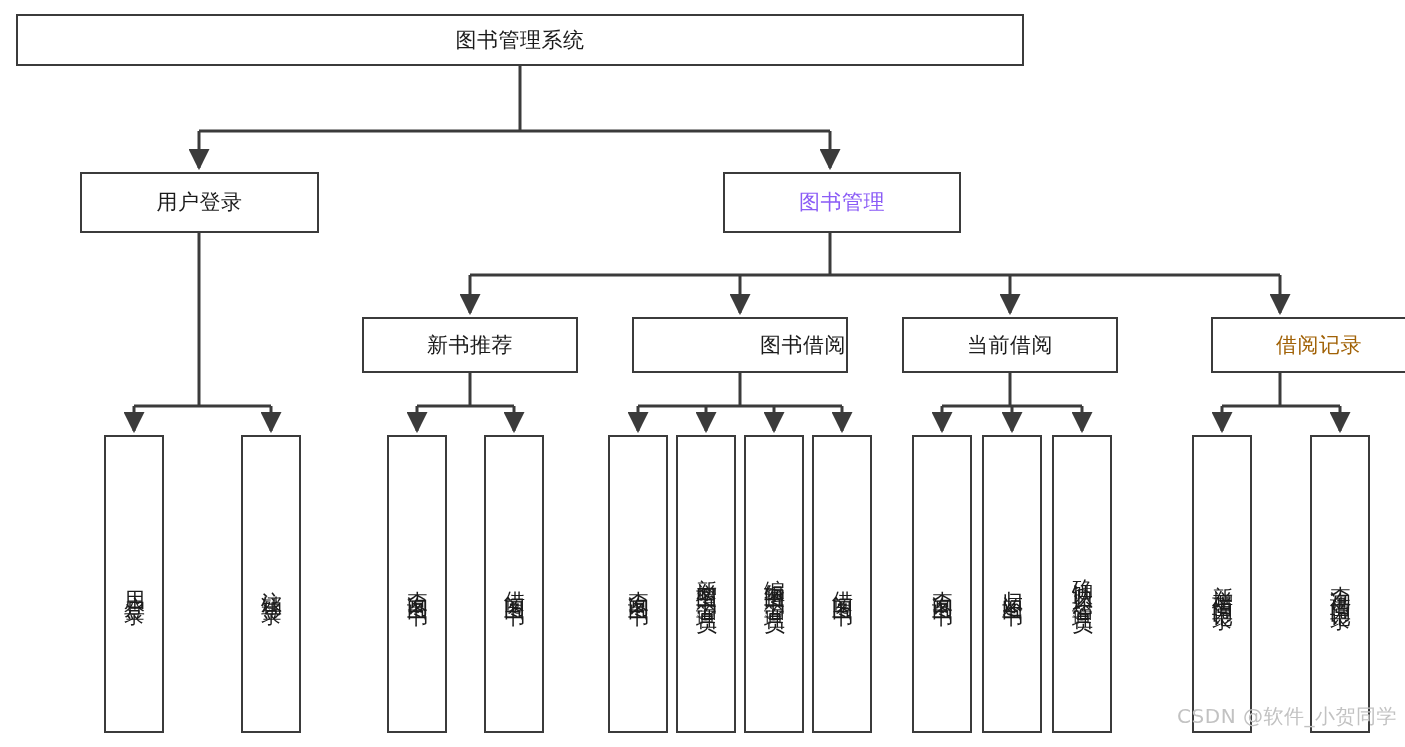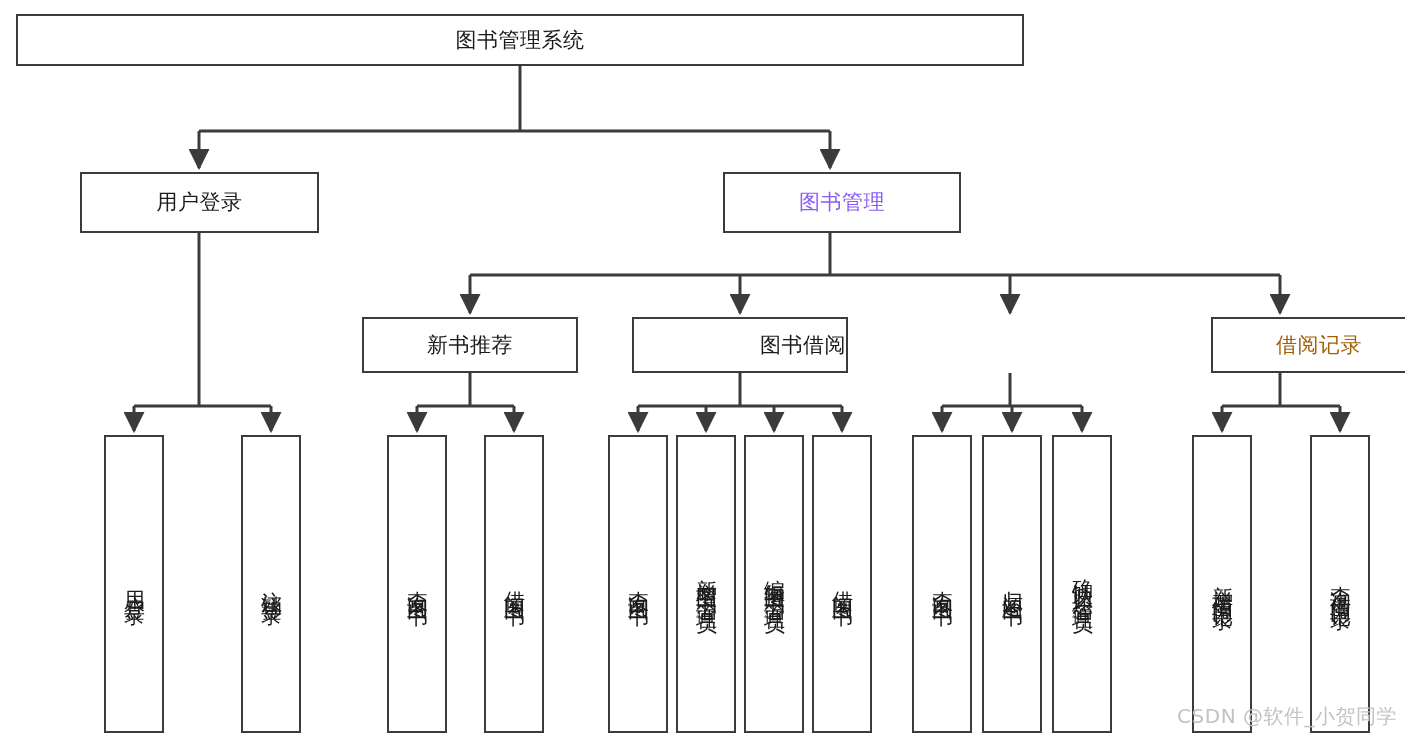--- a/index.html
+++ b/index.html
@@ -132,20 +132,23 @@
   <div class="node horiz" style="left: 711px; top: 172px; width: 238px; height: 61px; border-color: rgb(59, 59, 59); color: #8b5cf6; margin-left: 12px;">
     <span class="htext">图书管理</span>
   </div>
 
   <div class="node horiz" style="left: 362px; top: 317px; width: 216px; height: 56px; border-color: rgb(59, 59, 59); color: rgb(27, 27, 27);">
     <span class="htext">新书推荐</span>
   </div>
   <div class="node horiz" style="left: 632px; top: 317px; width: 216px; height: 56px; border-color: rgb(59, 59, 59); color: rgb(27, 27, 27); justify-content: flex-end;">
     <span class="htext">图书借阅</span>
   </div>
+  <div class="node horiz" style="left: 902px; top: 317px; width: 216px; height: 56px; border-color: rgb(59, 59, 59); color: rgb(27, 27, 27);">
+    <span class="htext">当前借阅</span>
+  </div>
   <div class="node horiz" style="left: 1172px; top: 317px; width: 216px; height: 56px; border-color: rgb(59, 59, 59); color: #a16207; margin-left: 39px;">
     <span class="htext">借阅记录</span>
   </div>
 
   <div class="node vert" style="left: 104px; top: 435px; width: 60px; height: 298px; border-color: rgb(59, 59, 59); color: rgb(27, 27, 27);">
     <span class="vtext">用户登录</span>
   </div>
   <div class="node vert" style="left: 241px; top: 435px; width: 60px; height: 298px; border-color: rgb(59, 59, 59); color: rgb(27, 27, 27);">
     <span class="vtext">注销登录</span>
   </div>

